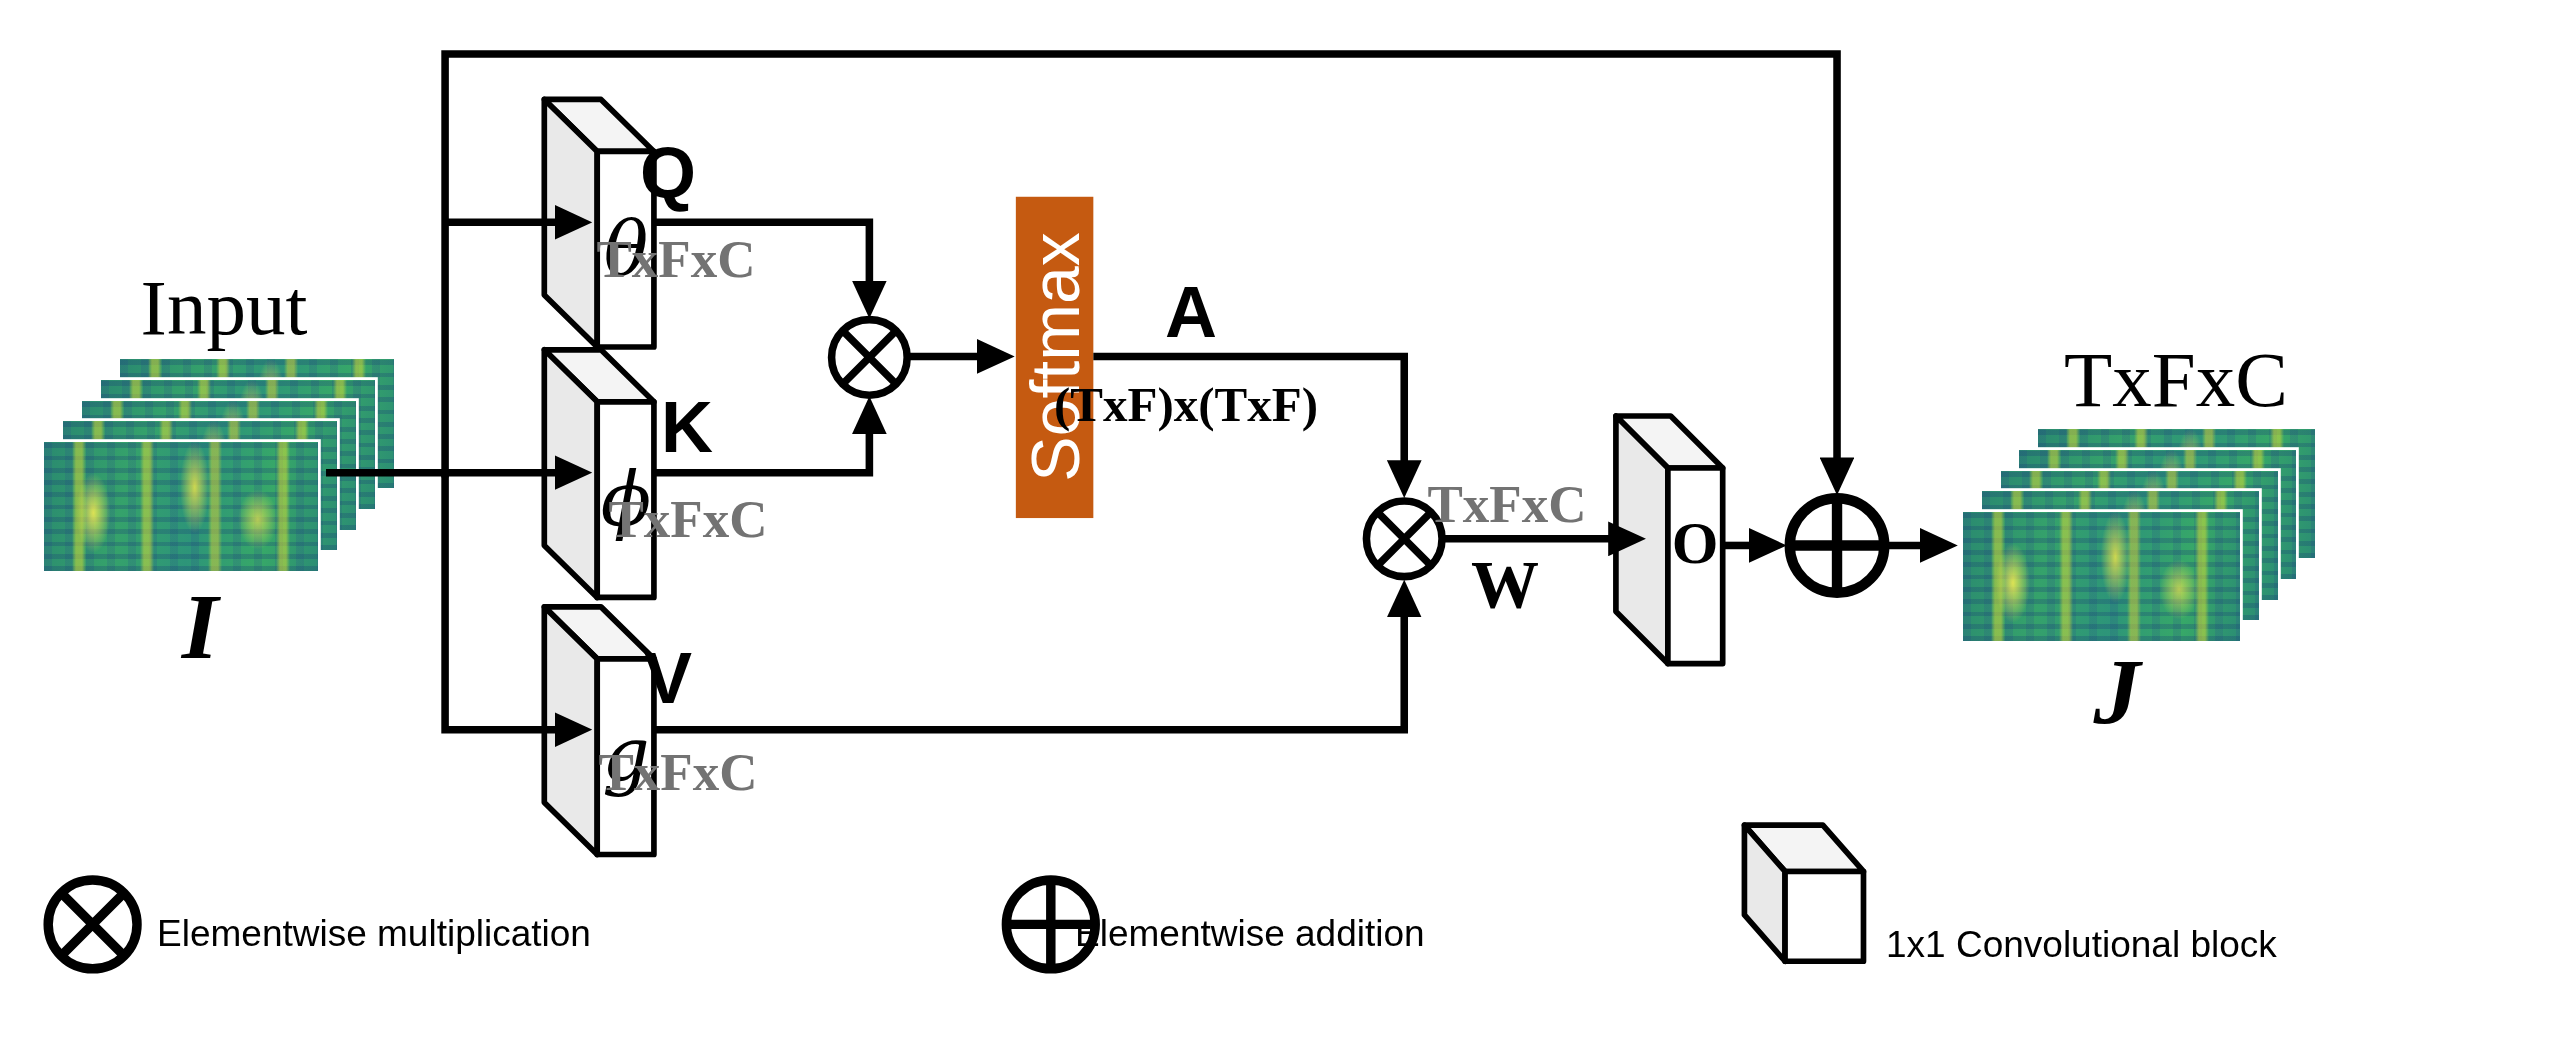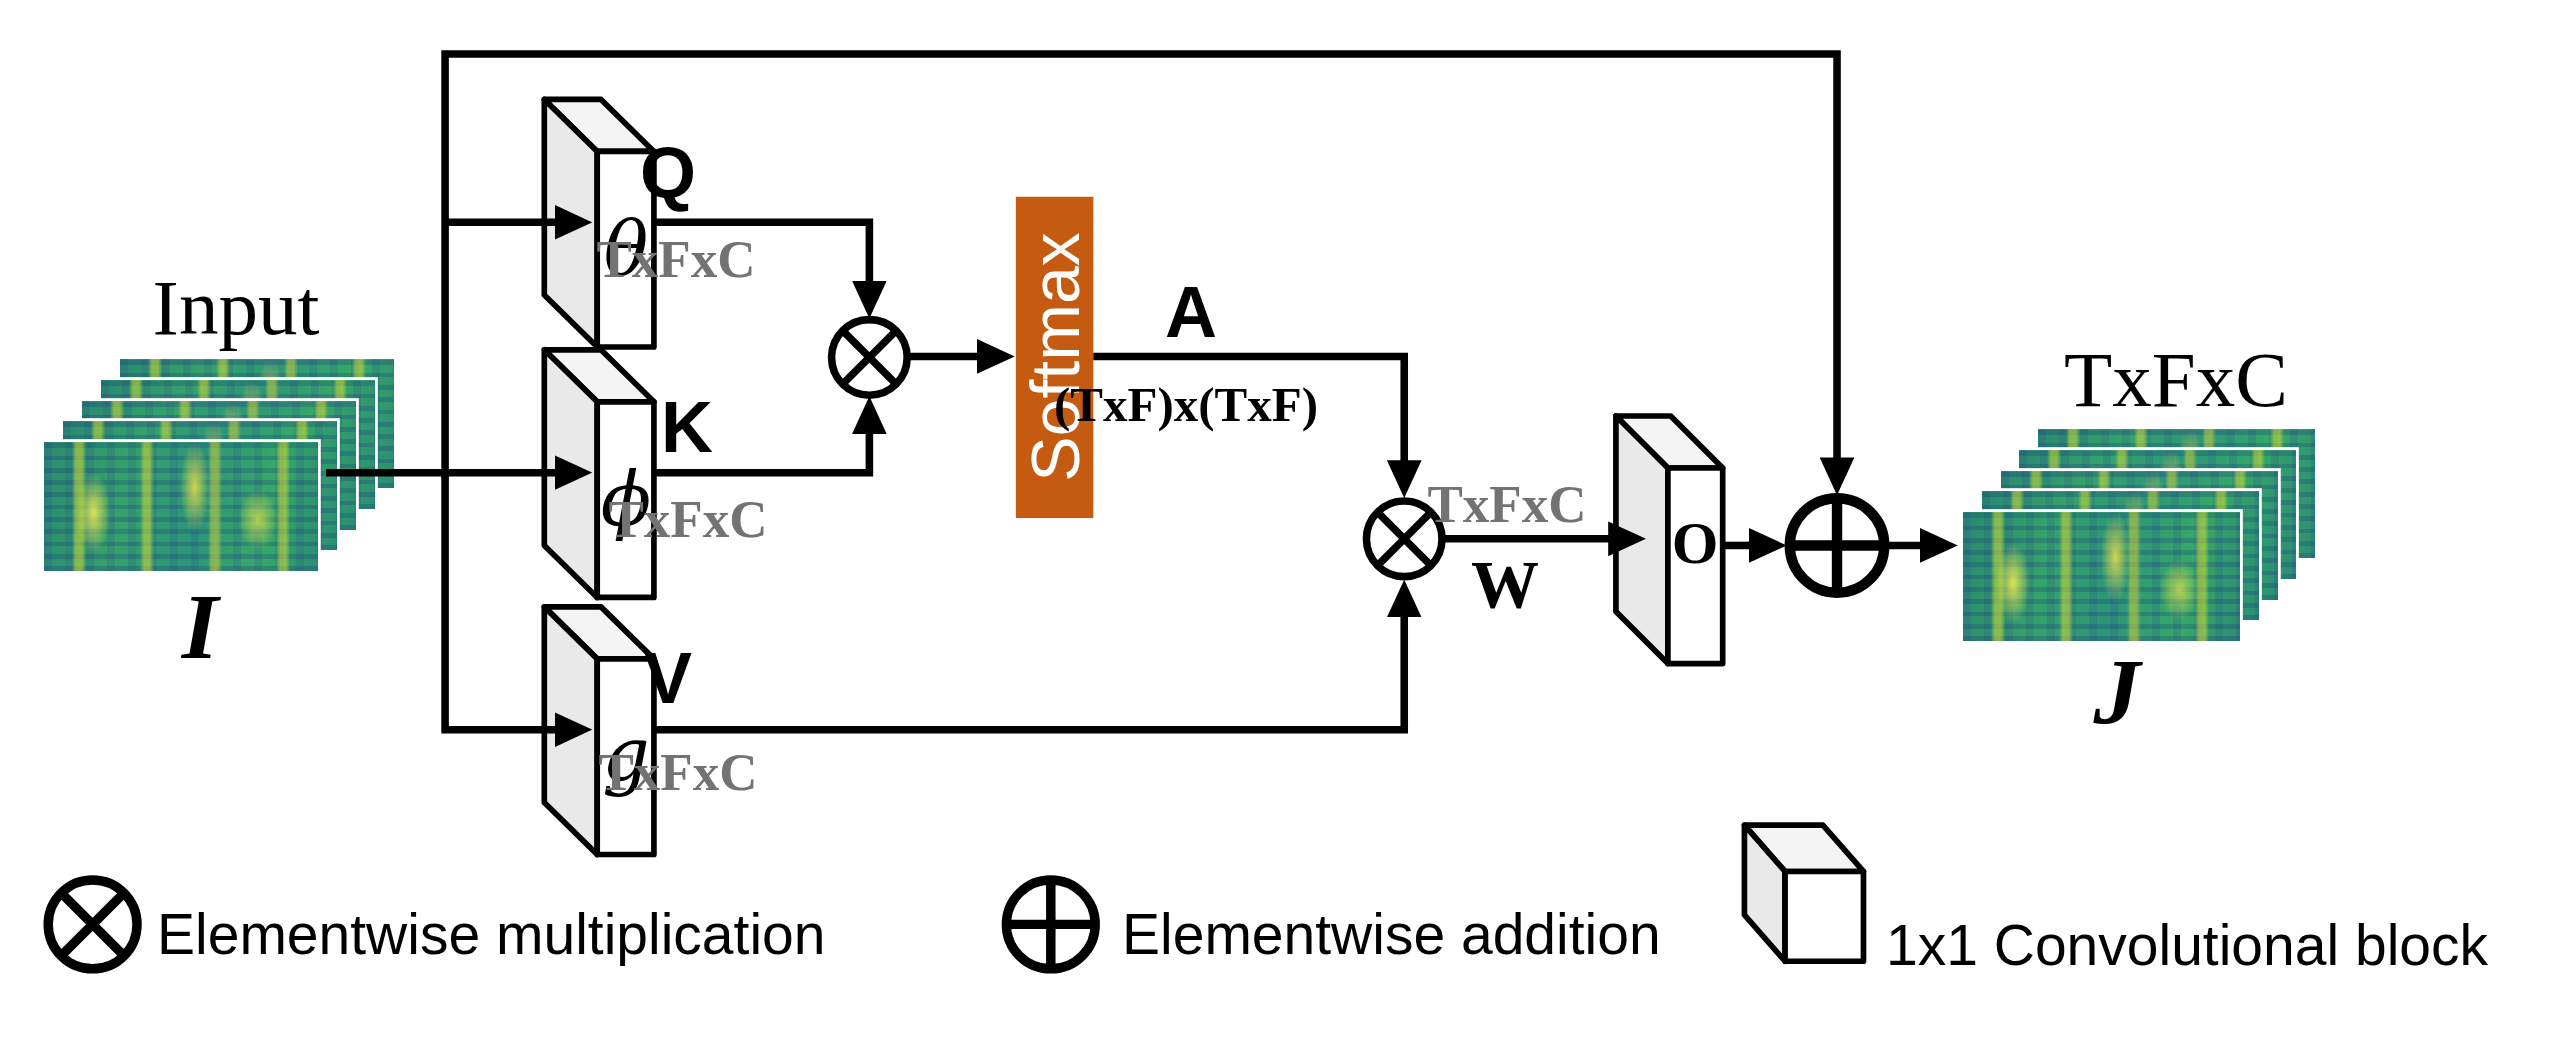--- a/index.html
+++ b/index.html
@@ -10,21 +10,21 @@
   .serif-big{font-family:"Liberation Serif",serif;font-size:79px;color:#000;}
   .sym{font-family:"Liberation Serif",serif;font-size:94px;font-weight:bold;font-style:italic;color:#000;}
   .qkv{font-family:"Liberation Sans",sans-serif;font-size:72px;font-weight:bold;color:#000;}
   .dim{font-family:"Liberation Serif",serif;font-size:53px;font-weight:bold;color:#737373;}
   .dim-a{font-family:"Liberation Serif",serif;font-size:49px;font-weight:bold;color:#000;}
   .wlbl{font-family:"Liberation Serif",serif;font-size:68px;font-weight:bold;color:#000;}
   .greek{font-family:"DejaVu Serif",serif;font-size:74px;font-style:italic;color:#000;}
   .olbl{font-family:"Liberation Serif",serif;font-size:60px;font-weight:bold;color:#000;}
   .softmax-text{font-family:"Liberation Sans",sans-serif;font-size:68px;color:#fff;
                 transform:translate(-50%,-50%) rotate(-90deg);}
-  .legend-text{font-family:"Liberation Sans",sans-serif;font-size:57px;color:#000;transform:translateY(-50%);white-space:nowrap;}
+  .legend-text{font-family:"Liberation Sans",sans-serif;font-size:37px;color:#000;transform:translateY(-50%);white-space:nowrap;}
   .spec{position:absolute;width:274px;height:129px;box-shadow:0 0 0 2.8px #fff;
     background-color:#2f967a;
     background-image:
       radial-gradient(ellipse 24.6px 57px at 18% 55%, rgba(250,240,80,.85), rgba(250,240,80,0) 70%),
       radial-gradient(ellipse 21px 66px at 55% 35%, rgba(245,235,70,.8), rgba(245,235,70,0) 70%),
       radial-gradient(ellipse 28px 43px at 78% 60%, rgba(240,235,75,.7), rgba(240,235,75,0) 70%),
       repeating-linear-gradient(90deg, rgba(253,231,37,0) 0 28px, rgba(222,225,50,.5) 32px 38px, rgba(253,231,37,0) 42px 68px),
       repeating-linear-gradient(0deg, rgba(23,55,120,.25) 0 4.7px, rgba(0,0,0,0) 4.7px 12.3px),
       repeating-linear-gradient(90deg, rgba(40,80,140,.2) 0 7.6px, rgba(0,0,0,0) 7.6px 21px),
       linear-gradient(100deg, #2a8a70, #35a26b 30%, #2d9579 55%, #37a868 80%, #2b8d74);}
@@ -122,21 +122,21 @@
       <path d="M1112,931 V1025 M1065,978 H1159"></path>
     </g>
     <g stroke="#000" stroke-width="6" stroke-linejoin="round">
       <polygon points="1889,922 1972,922 1929,873 1846,873" fill="#F4F4F4"></polygon>
       <polygon points="1889,922 1846,873 1846,968 1889,1017" fill="#E9E9E9"></polygon>
       <rect x="1889" y="922" width="83" height="95" fill="#FFFFFF"></rect>
     </g>
   </svg>
 
   <div class="txt-layer">
-    <div class="abs ctr serif-big" style="left:236px;top:308px">Input</div>
+    <div class="abs ctr serif-big" style="left:224px;top:308px">Input</div>
     <div class="abs ctr sym" style="left:200px;top:626px">I</div>
     <div class="abs ctr serif-big" style="left:2176px;top:380px">TxFxC</div>
     <div class="abs ctr sym" style="left:2117px;top:691px">J</div>
 
     <div class="abs ctr greek" style="left:626px;top:248px">θ</div>
     <div class="abs ctr greek" style="left:626px;top:499px">ϕ</div>
     <div class="abs ctr greek" style="left:626px;top:754px">g</div>
     <div class="abs ctr olbl" style="left:1695px;top:543px">O</div>
     <div class="abs softmax-text" style="left:1055px;top:357px">Softmax</div>
 
@@ -147,17 +147,17 @@
     <div class="abs ctr qkv" style="left:668px;top:678px">V</div>
     <div class="abs ctr dim" style="left:678px;top:772px">TxFxC</div>
 
     <div class="abs ctr qkv" style="left:1191px;top:312px">A</div>
     <div class="abs ctr dim-a" style="left:1186px;top:404px">(TxF)x(TxF)</div>
 
     <div class="abs ctr dim" style="left:1507px;top:504px">TxFxC</div>
     <div class="abs ctr wlbl" style="left:1505px;top:584px">W</div>
 
     <div class="abs legend-text" style="left:157px;top:934px">Elementwise multiplication</div>
-    <div class="abs legend-text" style="left:1122px;top:934px">Elementwise addition</div>
+    <div class="abs legend-text" style="left:1075px;top:934px">Elementwise addition</div>
     <div class="abs legend-text" style="left:1886px;top:945px">1x1 Convolutional block</div>
   </div>
 </div>
 
 
 </body></html>

